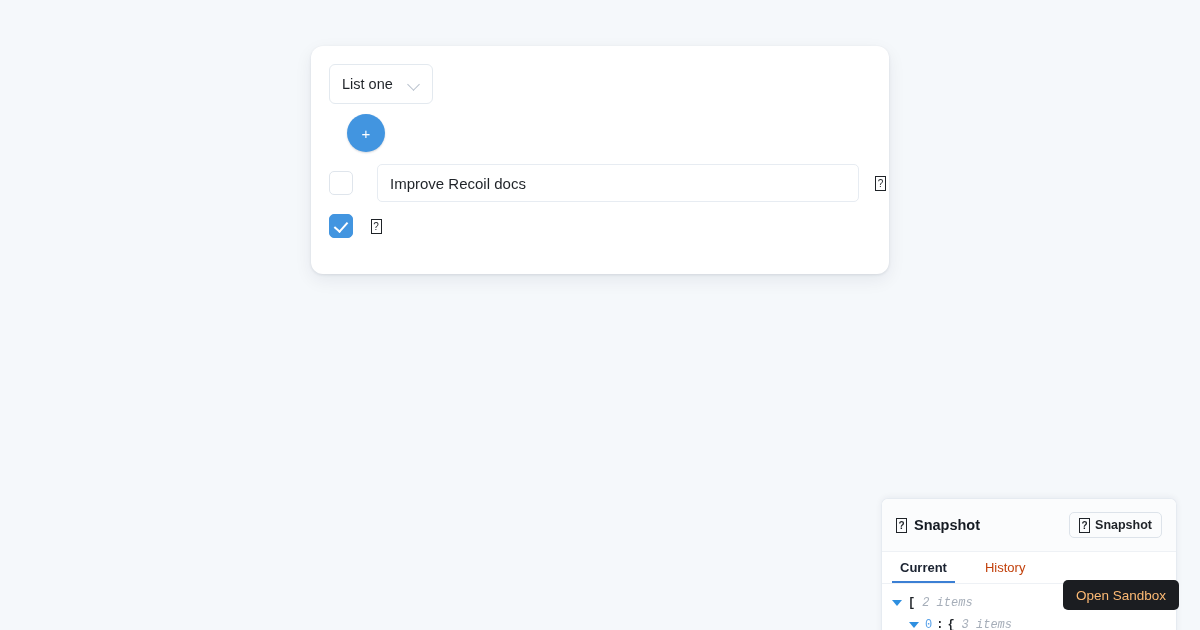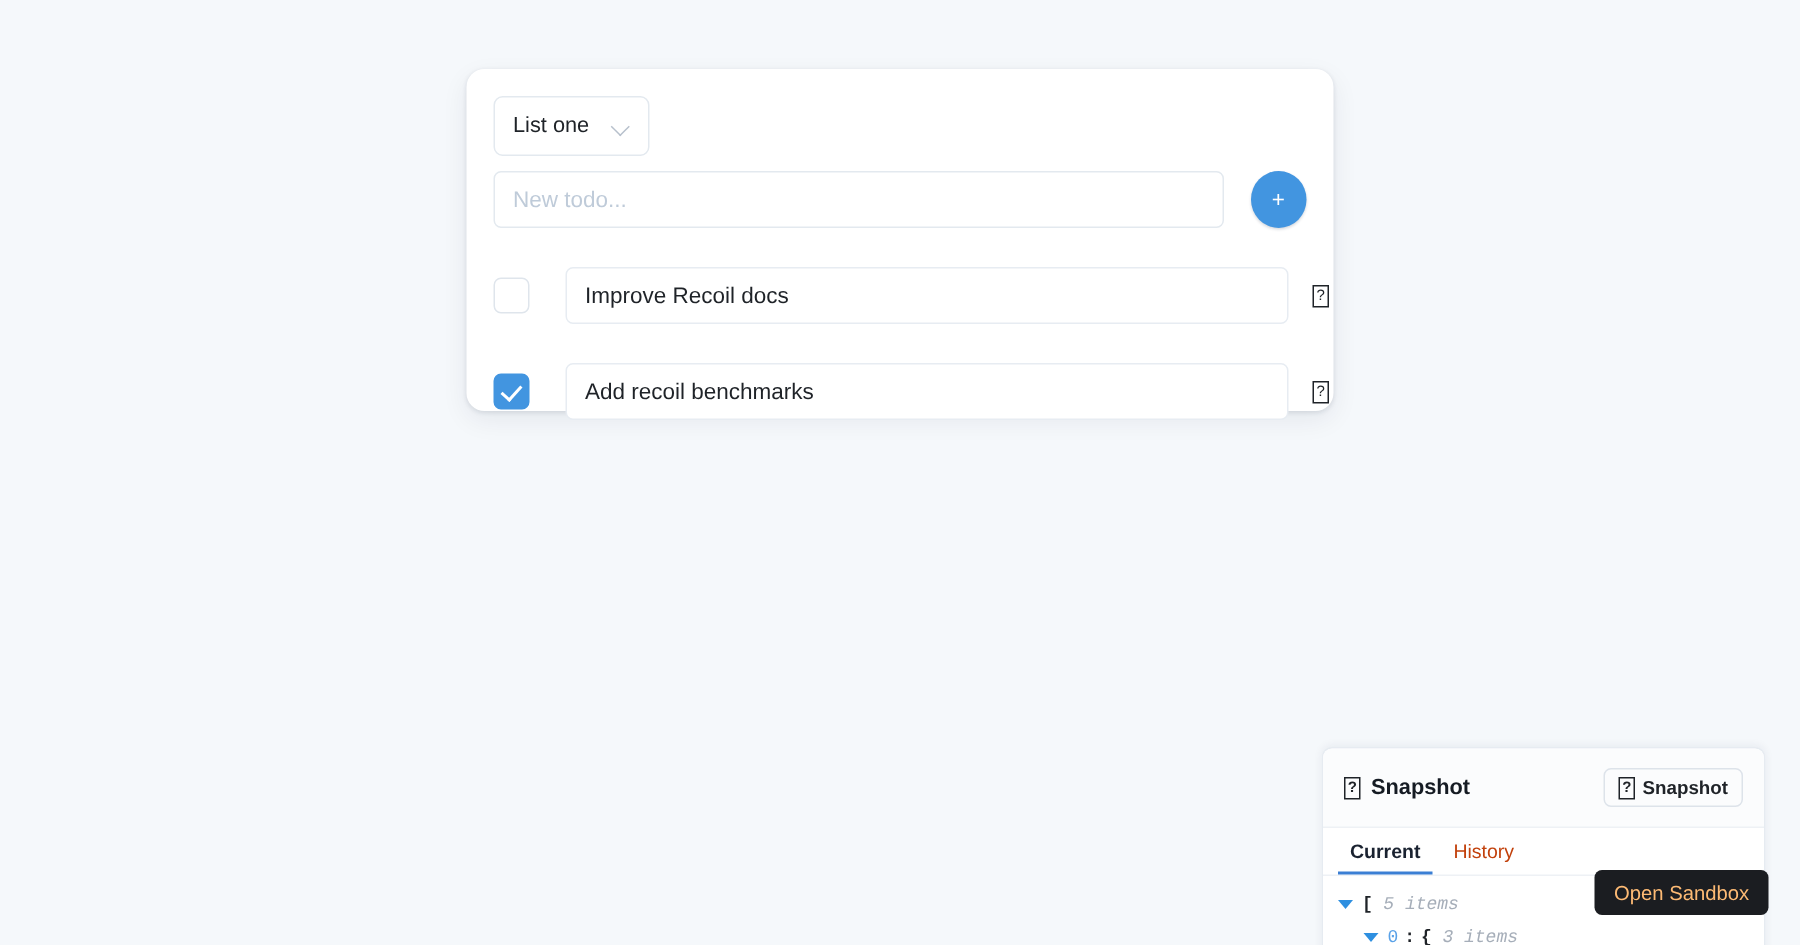--- a/index.html
+++ b/index.html
@@ -102,21 +102,21 @@
     cursor: pointer;
     box-shadow: 0 1px 2px rgba(16,34,60,0.18);
     padding: 0;
     font-family: "Liberation Sans", sans-serif;
   }
 
   
   .todo-item {
     display: flex;
     align-items: center;
-    margin-top: 26px;
+    margin-top: 12px;
   }
   .todo-checkbox {
     width: 24px;
     height: 24px;
     flex: 0 0 auto;
     border-radius: 5px;
     border: 1px solid #dfe5ec;
     background: #ffffff;
     cursor: pointer;
     position: relative;
@@ -220,21 +220,21 @@
     border-radius: 5px;
     cursor: pointer;
     font-family: "Liberation Sans", sans-serif;
   }
   .debugger-tabs {
     display: flex;
     align-items: flex-end;
     height: 32px;
     padding: 0 10px;
     border-bottom: 1px solid #eef1f5;
-    gap: 6px;
+    gap: 22px;
   }
   .debugger-tab {
     font-size: 13px;
     color: #c2410c;
     padding: 0 8px 7px 8px;
     cursor: pointer;
     border-bottom: 2.5px solid transparent;
     line-height: 1;
   }
   .debugger-tab.active {
@@ -292,35 +292,33 @@
 <body>
 
 <div class="todo-card">
 
   <div class="list-select">
     <span class="list-select-label">List one</span>
     <span class="chevron-down"></span>
   </div>
 
   <div class="new-todo-row">
-    <input class="new-todo-input" type="text" placeholder="New todo..." style="">
     <button class="add-btn">+</button>
   </div>
 
   <div class="todo-item">
     <div class="todo-checkbox"></div>
     <input class="todo-text-input" type="text" value="Improve Recoil docs" style="">
     <span class="delete-icon">
       <span class="tofu">?</span>
     </span>
   </div>
 
   <div class="todo-item">
     <div class="todo-checkbox checked"></div>
-    <input class="todo-text-input" type="text" value="Add recoil benchmarks" style="">
     <span class="delete-icon">
       <span class="tofu">?</span>
     </span>
   </div>
 
 </div>
 
 <div class="debugger-panel">
 
   <div class="debugger-header">
@@ -336,21 +334,21 @@
 
   <div class="debugger-tabs">
     <div class="debugger-tab active">Current</div>
     <div class="debugger-tab">History</div>
   </div>
 
   <div class="debugger-tree">
     <div class="tree-row">
       <span class="caret"></span>
       <span class="tok-bracket">[</span>
-      <span class="tok-meta">5 items</span>
+      <span class="tok-meta">2 items</span>
     </div>
     <div class="tree-row nested">
       <span class="caret"></span>
       <span class="tok-key">0</span>
       <span class="tok-colon">:</span>
       <span class="tok-bracket">{</span>
       <span class="tok-meta">3 items</span>
     </div>
   </div>
 

